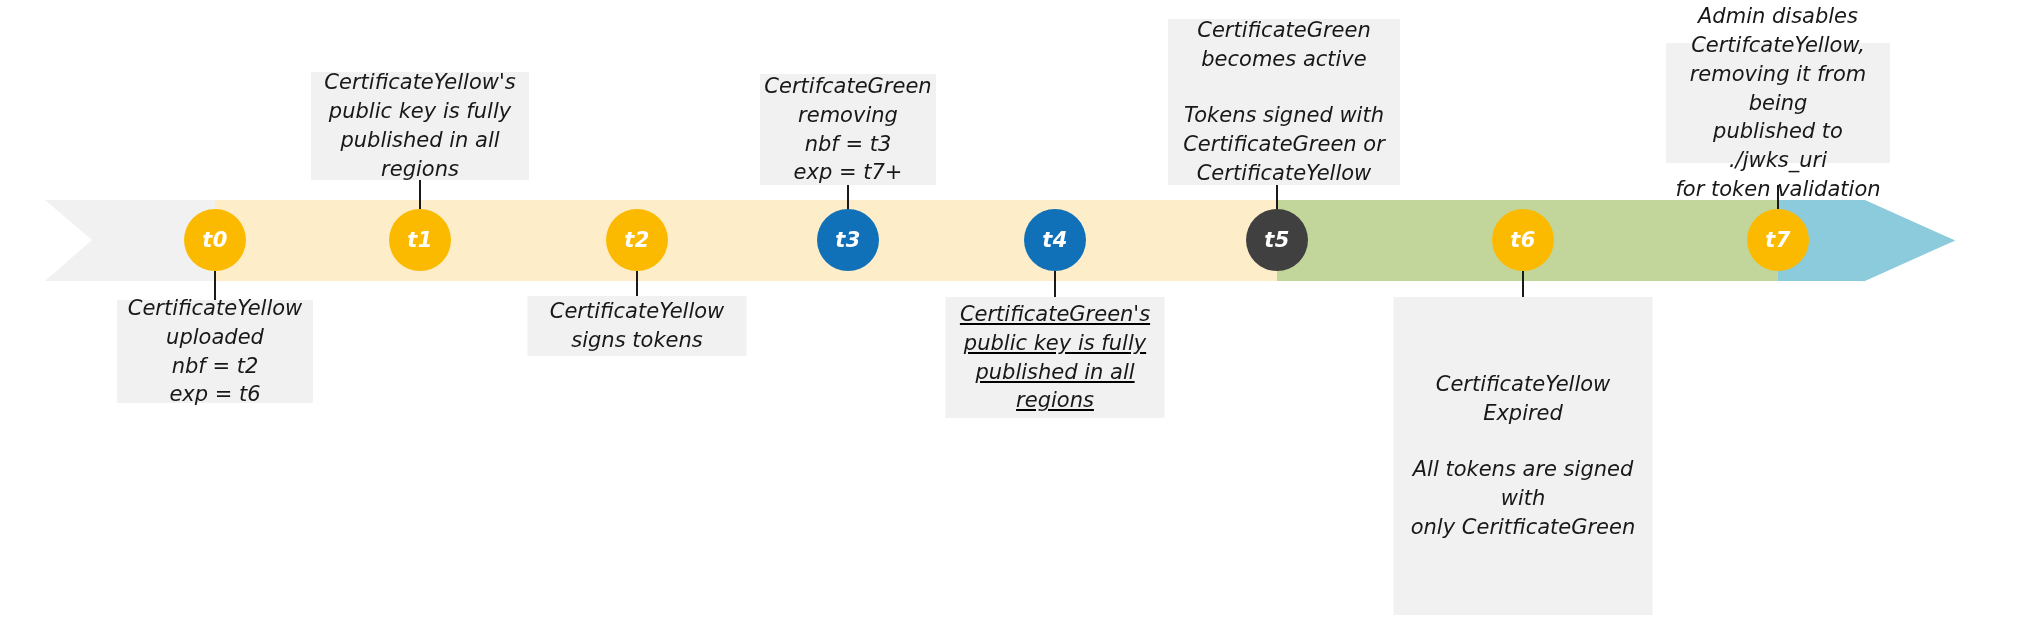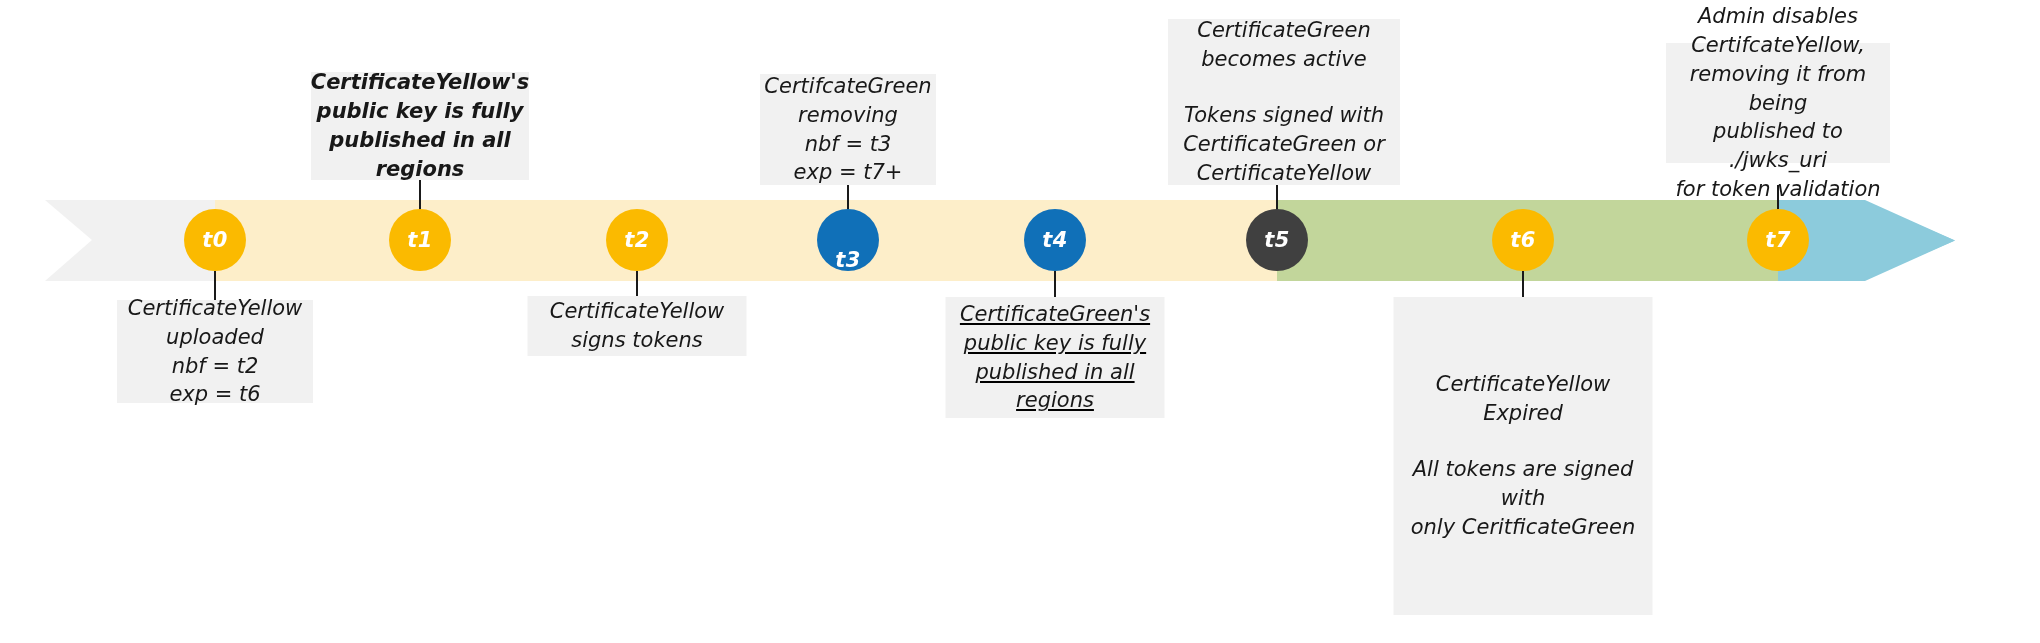--- a/index.html
+++ b/index.html
@@ -118,21 +118,21 @@
 
   <div class="node" style="left:215px; top:240px; background:#fbba00;">
     <span class="node-label">t0</span>
   </div>
   <div class="node" style="left:420px; top:240px; background:#fbba00;">
     <span class="node-label">t1</span>
   </div>
   <div class="node" style="left:637px; top:240px; background:#fbba00;">
     <span class="node-label">t2</span>
   </div>
-  <div class="node" style="left:848px; top:240px; background:#1070b8;align-items:flex-end;">
+  <div class="node" style="left:848px; top:240px; background:#1070b8;">
     <span class="node-label">t3</span>
   </div>
   <div class="node" style="left:1055px; top:240px; background:#1070b8;">
     <span class="node-label">t4</span>
   </div>
   <div class="node" style="left:1277px; top:240px; background:#404040;">
     <span class="node-label">t5</span>
   </div>
   <div class="node" style="left:1523px; top:240px; background:#fbba00;justify-content:center;">
     <span class="node-label">t6</span>
@@ -141,21 +141,21 @@
     <span class="node-label">t7</span>
   </div>
 
   <div class="caption" style="left:215px; top:300px; width:196px; height:103px;">
     <p>CertificateYellow
 uploaded
 nbf = t2
 exp = t6</p>
   </div>
 
-  <div class="caption" style="left:420px; top:72px; width:218px; height:108px;font-weight:bold;">
+  <div class="caption" style="left:420px; top:72px; width:218px; height:108px;">
     <p>CertificateYellow's
 public key is fully
 published in all
 regions</p>
   </div>
 
   <div class="caption" style="left:637px; top:296px; width:219px; height:60px;">
     <p>CertificateYellow
 signs tokens</p>
   </div>

